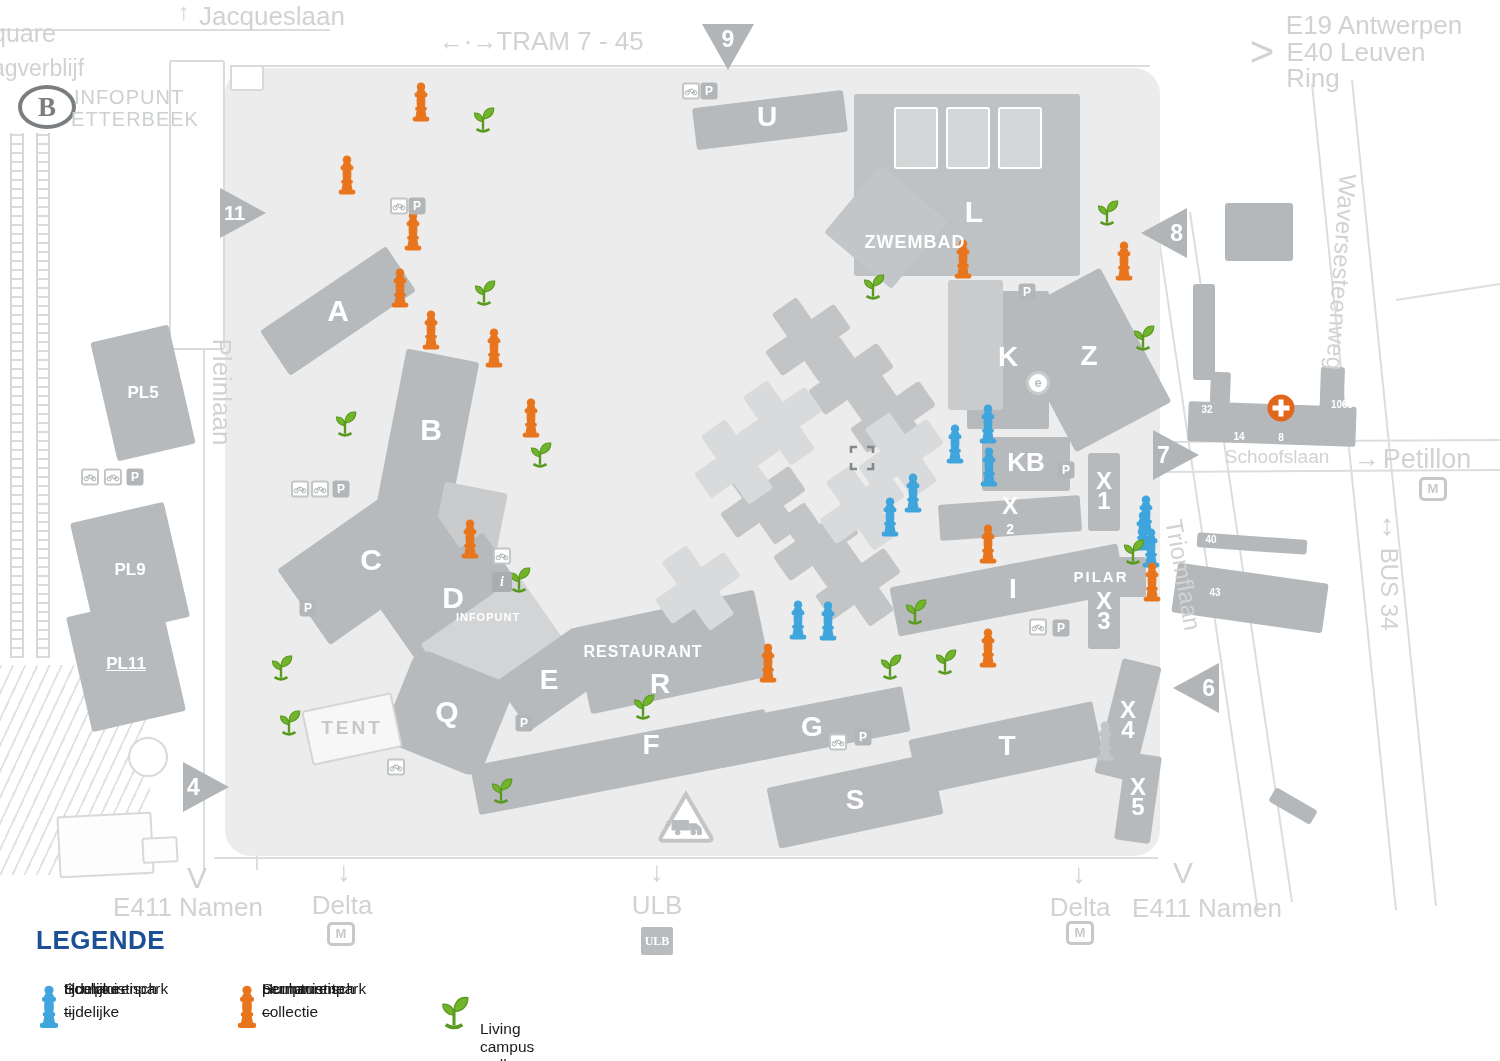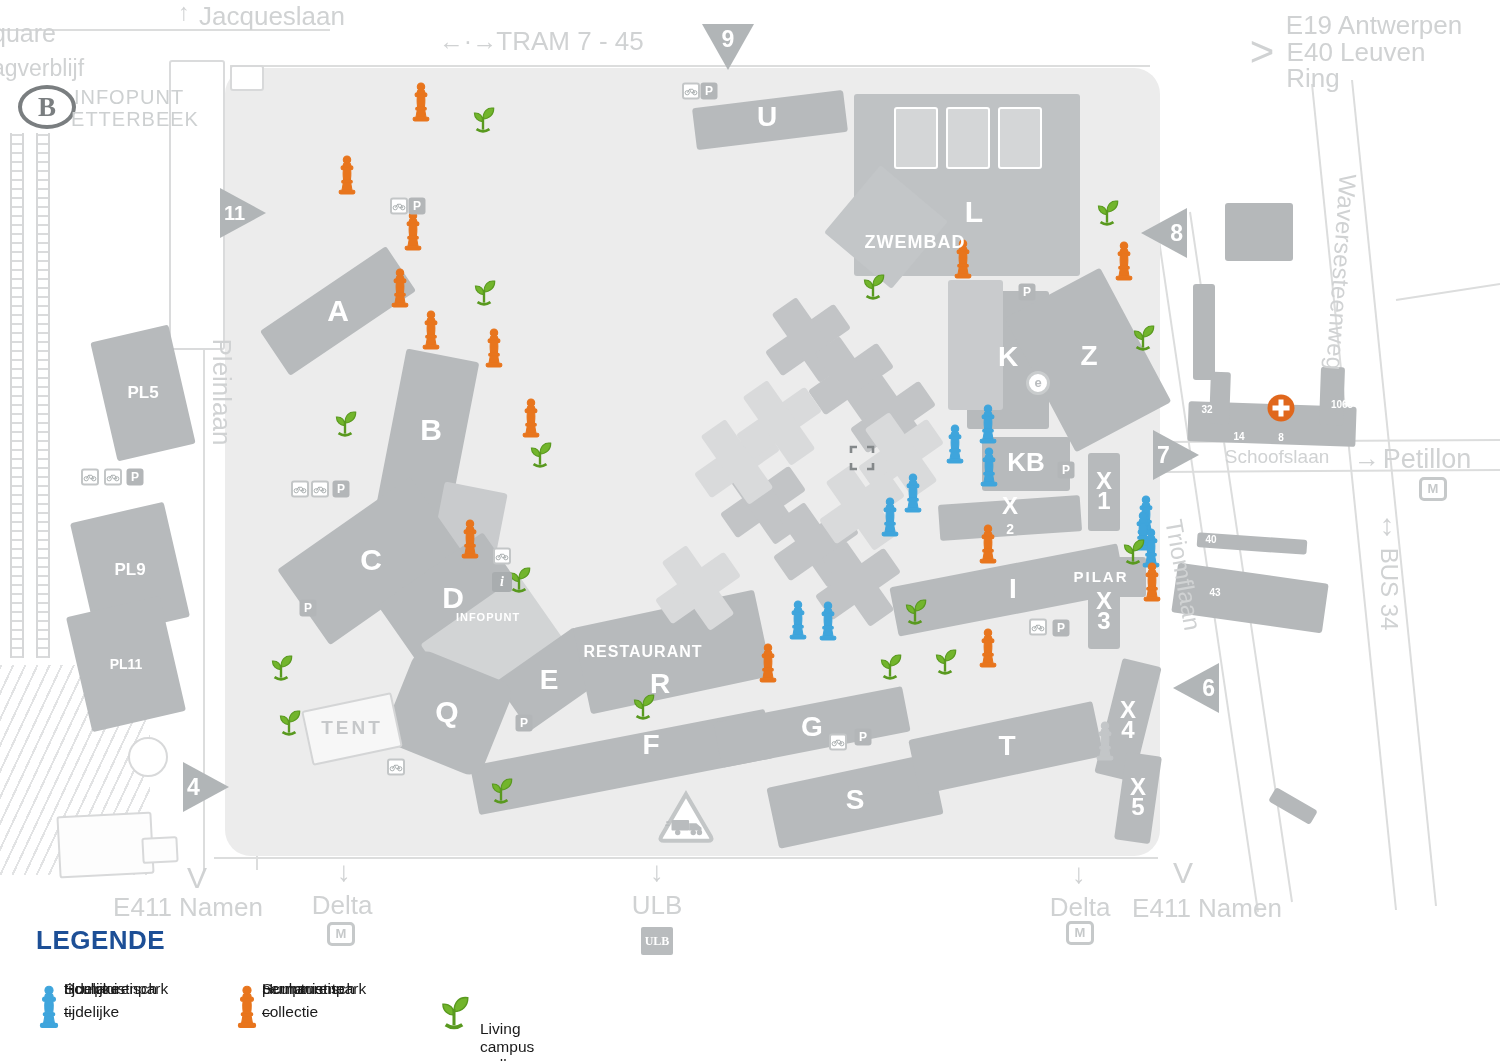--- a/index.html
+++ b/index.html
@@ -604,21 +604,21 @@
     <div class="blab" style="left: 1026px; top: 462px; transform: translate(-50%, -50%); font-size: 26px;">KB</div>
     <div class="blab" style="left: 974px; top: 212px; transform: translate(-50%, -50%); font-size: 30px;">L</div>
     <div class="blab" style="left: 447px; top: 712px; transform: translate(-50%, -50%); font-size: 30px;">Q</div>
     <div class="blab" style="left: 660px; top: 684px; transform: translate(-50%, -50%); font-size: 28px;">R</div>
     <div class="blab" style="left: 855px; top: 800px; transform: translate(-50%, -50%); font-size: 28px;">S</div>
     <div class="blab" style="left: 1007px; top: 746px; transform: translate(-50%, -50%); font-size: 28px;">T</div>
     <div class="blab" style="left: 767px; top: 117px; transform: translate(-50%, -50%); font-size: 28px;">U</div>
     <div class="blab" style="left: 1089px; top: 356px; transform: translate(-50%, -50%); font-size: 28px;">Z</div>
     <div class="blab" style="left: 143px; top: 393px; transform: translate(-50%, -50%); font-size: 17px;">PL5</div>
     <div class="blab" style="left: 130px; top: 570px; transform: translate(-50%, -50%); font-size: 17px;">PL9</div>
-    <div class="blab" style="left: 126px; top: 664px; transform: translate(-50%, -50%); font-size: 14px;">PL11</div>
+    <div class="blab" style="left: 126px; top: 664px; transform: translate(-50%, -50%); font-size: 17px; text-decoration: underline;">PL11</div>
     <div class="blab" style="left: 915px; top: 242px; transform: translate(-50%, -50%); font-size: 18px; letter-spacing: 1px;">ZWEMBAD</div>
     <div class="blab" style="left: 643px; top: 652px; transform: translate(-50%, -50%); font-size: 16px; letter-spacing: 1px;">RESTAURANT</div>
     <div class="blab" style="left: 488px; top: 617px; transform: translate(-50%, -50%); font-size: 11px; letter-spacing: 1px;">INFOPUNT</div>
     <div class="blab" style="left: 1101px; top: 576px; transform: translate(-50%, -50%); font-size: 15px; letter-spacing: 2px;">PILAR</div>
     <div class="blab" style="left: 352px; top: 728px; transform: translate(-50%, -50%); font-size: 19px; color: rgb(198, 200, 202); letter-spacing: 3px;">TENT</div>
     <div class="xl" style="left: 1104px; top: 491px; transform: translate(-50%, -50%); font-size: 24px;">
       <div style="position: static;">X</div>
       <div style="position: static;">1</div>
     </div>
     <div class="xl" style="left: 1010px; top: 516px; transform: translate(-50%, -50%); font-size: 24px;"><div style="position: static;">X</div><span class="sub" style="position: static; top: 3px;">2</span></div>

